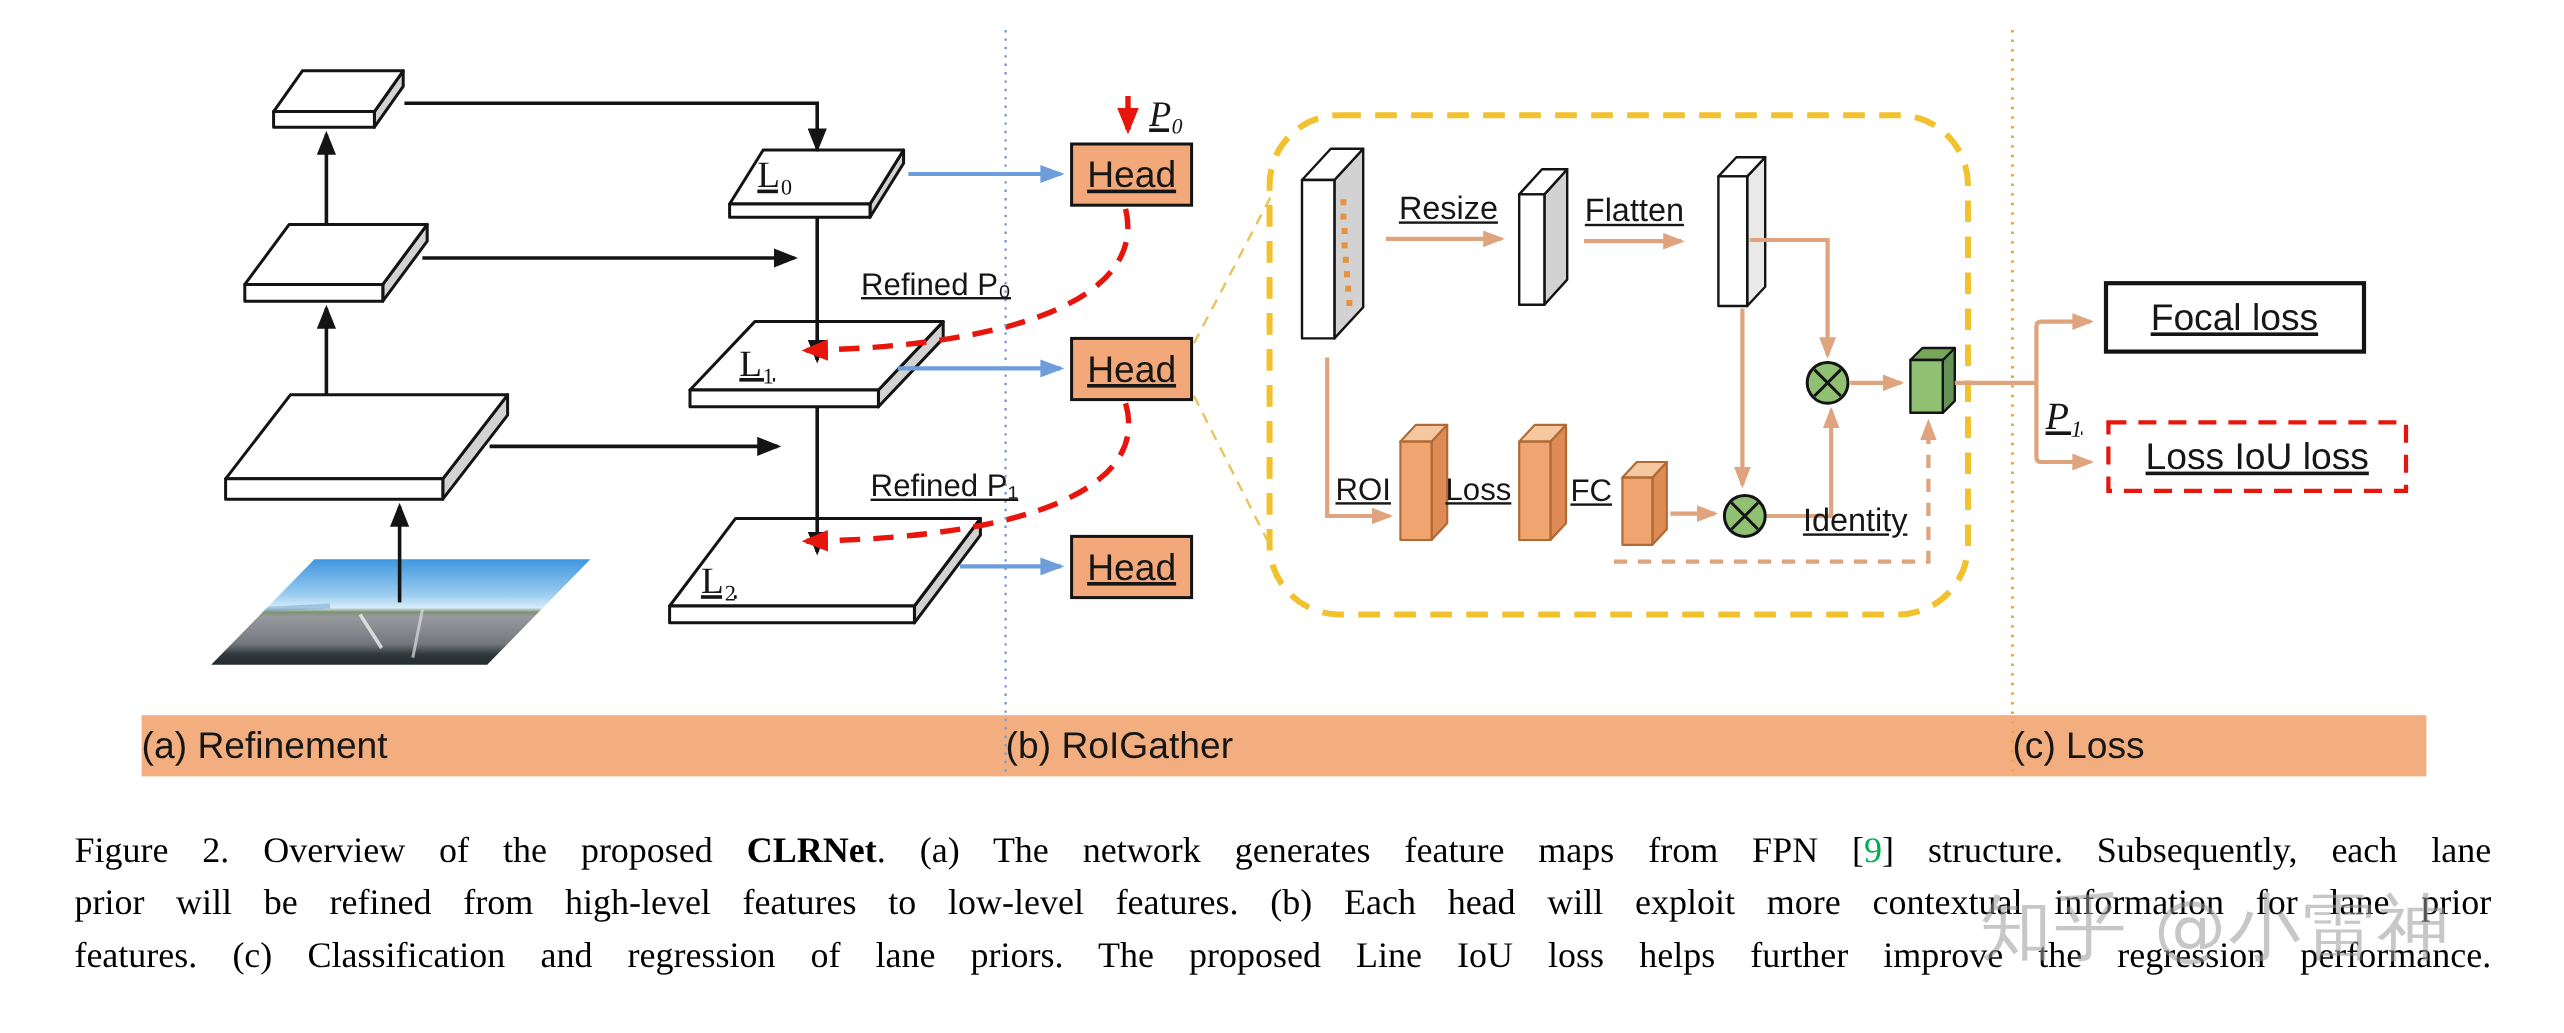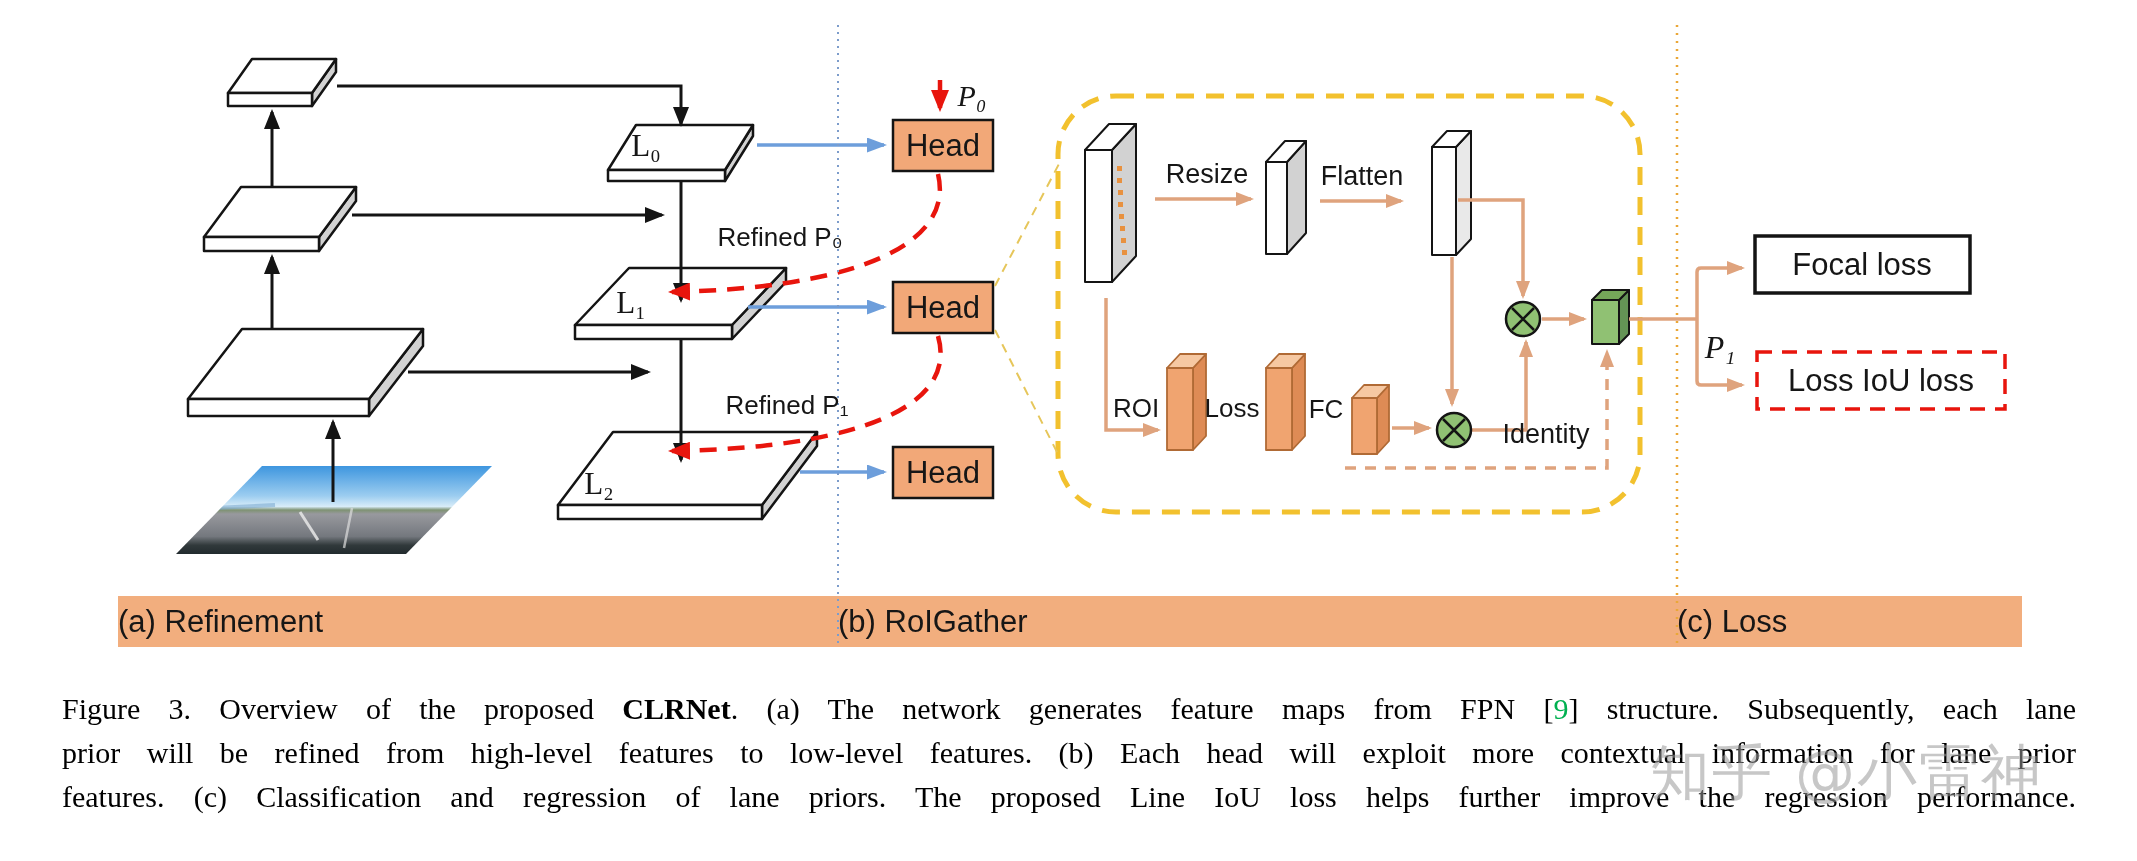--- a/index.html
+++ b/index.html
@@ -1,19 +1,19 @@
 <!DOCTYPE html>
 <html style="--c-head-box: #F2A878; --c-band: #F2AE7E; --c-arrow-blue: #6D9EDB; --c-arrow-red: #E8150D; --c-roigather-border: #F2C12E; --c-callout-yellow: #E6C65A; --c-arrow-tan: #DFA37D; --c-block-orange: #F0A470; --c-block-orange-top: #F6C8A2; --c-block-orange-side: #DE8B55; --c-attention-green: #90C173; --c-green-top: #76A759; --c-green-side: #649455; --c-slab-side-gray: #D2D2D2; --c-separator-blue: #7C9CCB; --c-separator-orange: #EAA738; --c-citation-green: #00B050; --c-watermark-gray: #9A9A9A;"><head>
 <meta charset="utf-8">
 <style>
   html,body{margin:0;padding:0;background:#ffffff;}
   .stage{position:relative;width:2137px;height:861px;background:#fff;overflow:hidden;
          font-family:"Liberation Sans","DejaVu Sans",sans-serif;color:#111;}
   svg{position:absolute;left:0;top:0;}
-  .lbl{position:absolute;transform:translate(-50%,-50%);white-space:nowrap;color:#161616;}
+  .lbl{position:absolute;transform:translate(-50%,-50%);white-space:nowrap;color:#161616;text-decoration:underline;}
   .sans{font-family:"Liberation Sans","DejaVu Sans",sans-serif;}
   .serif{font-family:"Liberation Serif","DejaVu Serif",serif;}
   .it{font-style:italic;}
   
   .slab-f{fill:#ffffff;stroke:#141414;stroke-width:2.5;stroke-linejoin:round;}
   .slab-s{fill:var(--c-slab-side-gray,#D2D2D2);stroke:#141414;stroke-width:2.5;stroke-linejoin:round;}
   .blk{stroke:#141414;stroke-width:3;fill:none;}
   .blue{stroke:var(--c-arrow-blue,#6D9EDB);stroke-width:3.5;fill:none;}
   .red{stroke:var(--c-arrow-red,#E8150D);stroke-width:4.5;fill:none;}
   .reddash{stroke:var(--c-arrow-red,#E8150D);stroke-width:4.5;fill:none;stroke-dasharray:17 11;}
@@ -264,20 +264,20 @@
 
   <div class="lbl serif it" style="left:1720px;top:347px;font-size:32px;">P₁</div>
   <div class="lbl sans" style="left:1862px;top:265px;font-size:31px;">Focal loss</div>
   <div class="lbl sans" style="left:1881px;top:381px;font-size:31px;">Loss IoU loss</div>
 
   <div class="band-lbl" style="left:118px;width:720px;">(a) Refinement</div>
   <div class="band-lbl" style="left:838px;width:839px;">(b) RoIGather</div>
   <div class="band-lbl" style="left:1677px;width:345px;">(c) Loss</div>
 
   <div class="caption">
-    <div class="cap-line"><span>Figure 3.  Overview of the proposed </span><b>CLRNet</b><span>.  (a) The network generates feature maps from FPN [</span><span class="cite">9</span><span>] structure.  Subsequently, each lane</span></div>
+    <div class="cap-line"><span>Figure 2.  Overview of the proposed </span><b>CLRNet</b><span>.  (a) The network generates feature maps from FPN [</span><span class="cite">9</span><span>] structure.  Subsequently, each lane</span></div>
     <div class="cap-line">prior will be refined from high-level features to low-level features. (b) Each head will exploit more contextual information for lane prior</div>
     <div class="cap-line">features. (c) Classification and regression of lane priors. The proposed Line IoU loss helps further improve the regression performance.</div>
   </div>
 
   <div class="watermark">知乎 @小雷神</div>
 
 </div>
 
 </body></html>

